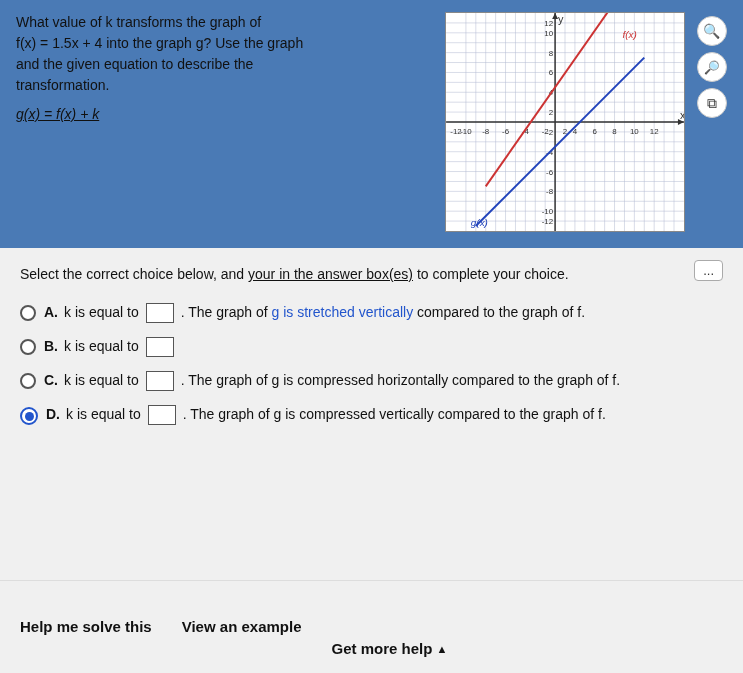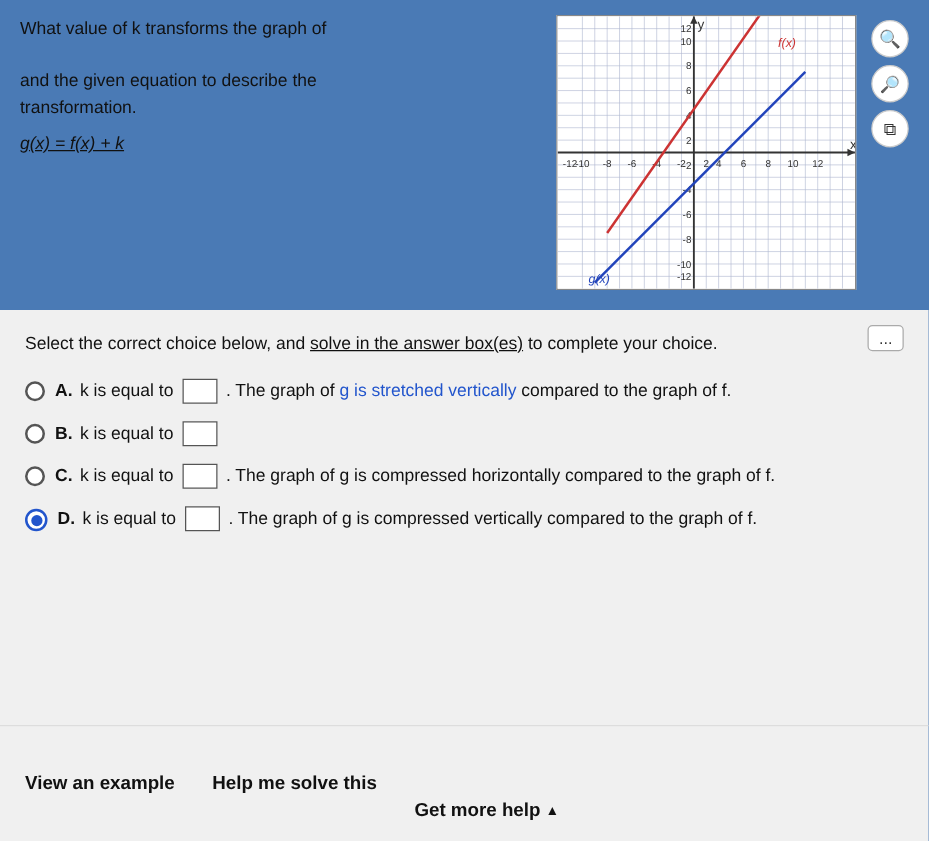--- a/index.html
+++ b/index.html
@@ -224,21 +224,21 @@
       background: #2255cc;
     }
   </style>
 </head>
 <body>
 
 <div class="top-panel">
   <div class="question-text">
     <div class="problem-statement">
       <span>What value of k transforms the graph of</span><br>
-      <br>
+      <span>f(x) = 1.5x + 4 into the graph g? Use the graph</span><br>
       <span>and the given equation to describe the</span><br>
       <span>transformation.</span>
     </div>
     <div class="equation">
       <span>g(x) = f(x) + k</span>
     </div>
   </div>
 
   <div class="graph-container">
     <svg class="graph-svg" viewBox="0 0 240 220">
@@ -355,21 +355,21 @@
     </div>
   </div>
 </div>
 
 <div class="bottom-panel">
   <button class="more-btn">
     <span>...</span>
   </button>
 
   <div class="instruction">
-    Select the correct choice below, and <span class="fill-boxes">solve in the answer box(es)</span> to complete your choice.
+    Select the correct choice below, and <span class="fill-boxes">your in the answer box(es)</span> to complete your choice.
   </div>
 
   <div class="choices">
 
     <div class="choice-item">
       <div class="choice-radio"></div>
       <div class="choice-label">
         <span class="choice-letter">A.</span>
         <span> k is equal to </span>
         <span class="answer-box"></span>
@@ -402,19 +402,19 @@
         <span class="choice-letter">D.</span>
         <span> k is equal to </span>
         <span class="answer-box"></span>
         <span>. The graph of g is compressed vertically compared to the graph of f.</span>
       </div>
     </div>
   </div>
 </div>
 
 <div class="footer">
+  <a class="footer-link">Help me solve this</a>
   <a class="footer-link view-example">View an example</a>
-  <a class="footer-link">Help me solve this</a>
   <div class="get-more-help">
     <span>Get more help</span>
     <span style="font-size:11px;">▲</span>
   </div>
 </div>
 
 </body></html>

